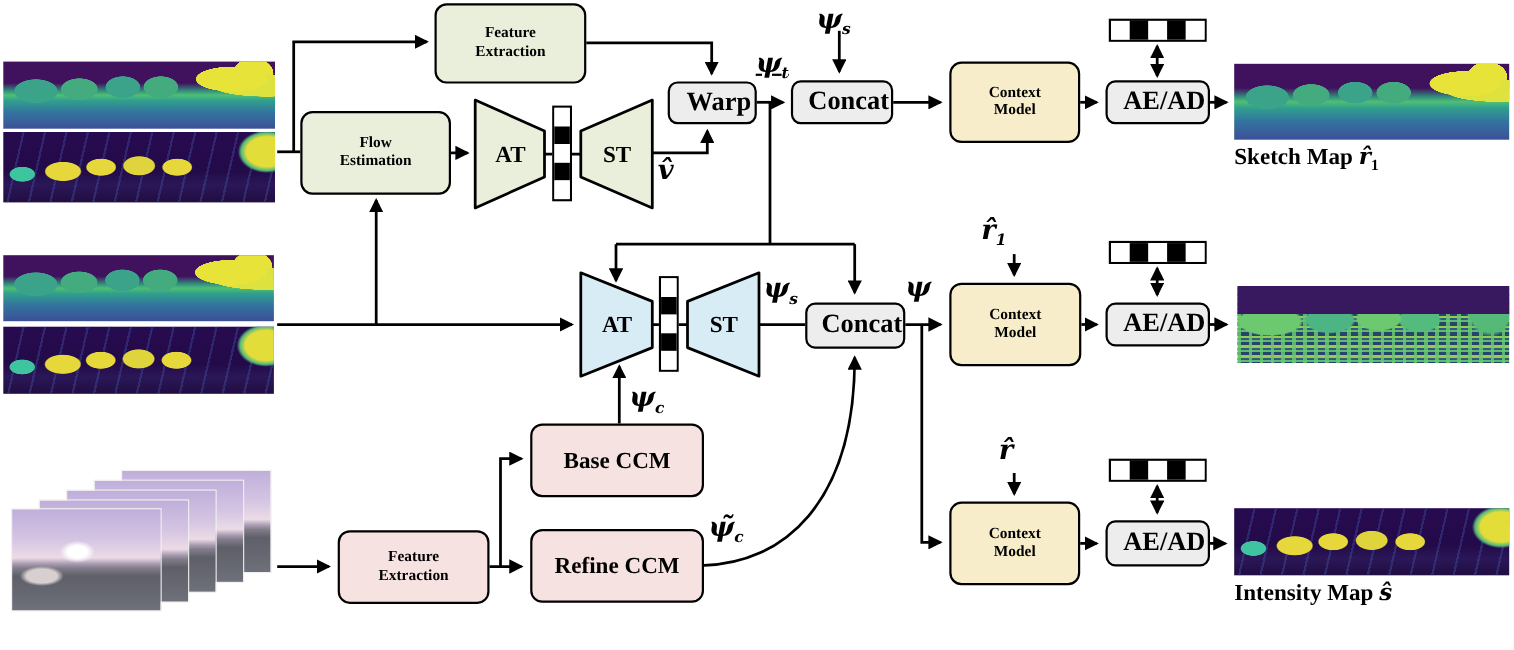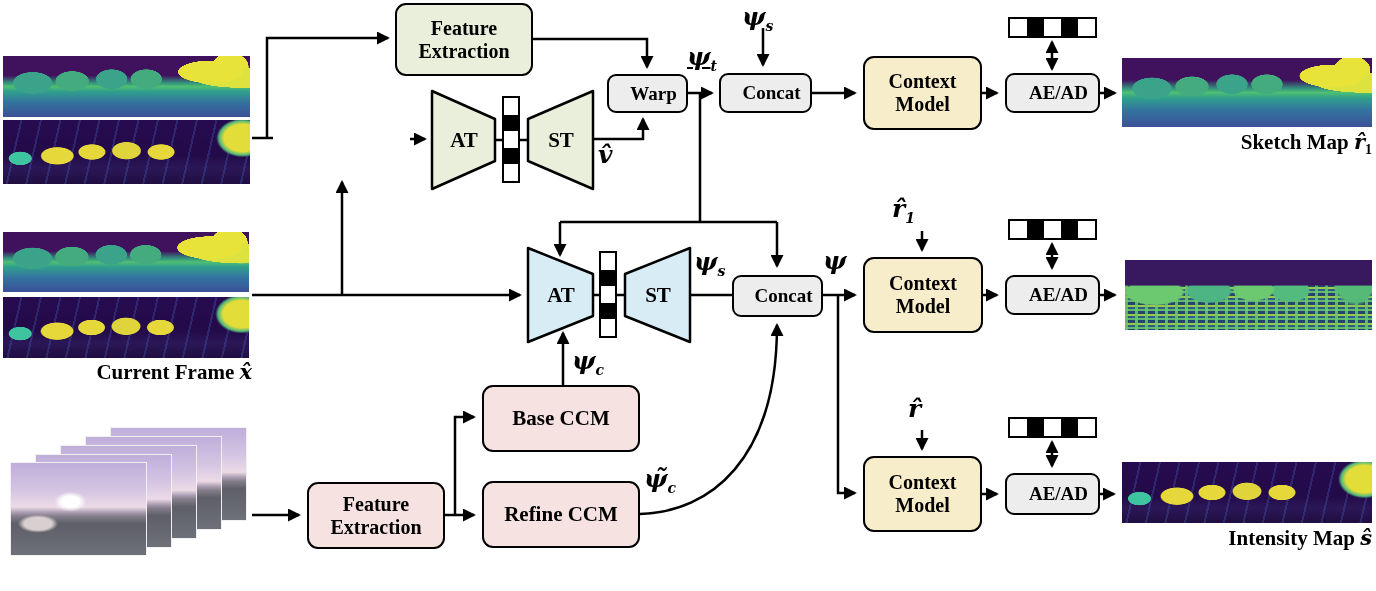--- a/index.html
+++ b/index.html
@@ -3,41 +3,41 @@
 <meta charset="utf-8">
 <style>
   html,body{margin:0;padding:0;background:#fff;}
   #canvas{position:relative;width:1376px;height:591px;background:#fff;overflow:hidden;
           font-family:"Liberation Serif","DejaVu Serif",serif;}
   svg.wires{position:absolute;left:0;top:0;width:1376px;height:591px;}
 
   
   .box{position:absolute;box-sizing:border-box;border:2.5px solid #000;border-radius:11px;
        display:flex;align-items:center;justify-content:center;text-align:center;
-       font-weight:bold;font-size:20px;line-height:1.15;white-space:pre-line;color:#000;}
-  .box.small{border-radius:9px;font-size:19px;padding-left:12px;}
+       font-weight:bold;font-size:14px;line-height:1.15;white-space:pre-line;color:#000;}
+  .box.small{border-radius:9px;font-size:24px;padding-left:12px;}
   .green{background:var(--color-green,#e9efdb);}
   .pink{background:var(--color-pink,#f6e2e1);}
   .yellow{background:var(--color-yellow,#f8edca);}
   .gray{background:var(--color-gray,#ededed);}
 
   .trap-label{position:absolute;font-weight:bold;font-size:21px;text-align:center;color:#000;}
 
   
   .bitstream{position:absolute;box-sizing:border-box;border:2.5px solid #000;display:flex;background:#fff;}
   .bitstream.v{flex-direction:column;}
   .bitstream i{flex:1;display:block;}
   .bitstream i.b{background:#000;}
   .bitstream i.w{background:#fff;}
 
   
   .sym{position:absolute;font-family:"DejaVu Serif",serif;font-style:italic;font-weight:bold;
        font-size:25px;color:#000;line-height:1;}
   .sym sub{font-size:14px;font-style:italic;}
-  .img-label{position:absolute;font-weight:bold;font-size:21px;text-align:right;color:#000;}
+  .img-label{position:absolute;font-weight:bold;font-size:21px;text-align:left;color:#000;}
   .img-label .math{font-family:"DejaVu Serif",serif;font-style:italic;}
   .img-label sub{font-size:14px;}
 
   
   .pimg{position:absolute;}
   .img-depth{
     background-image:
       radial-gradient(ellipse 46px 16px at 84% 26%, #e7e338 70%, rgba(0,0,0,0) 71%),
       radial-gradient(ellipse 70px 14px at 97% 36%, #dde23f 70%, rgba(0,0,0,0) 71%),
       radial-gradient(ellipse 26px 20px at 92% 18%, #e7e338 70%, rgba(0,0,0,0) 71%),
@@ -125,23 +125,20 @@
       <polygon points="528,248 593,274 593,316 528,342" fill="#d8ecf5"></polygon>
       <polygon points="625,274 690,248 690,342 625,316" fill="#d8ecf5"></polygon>
     </g>
   </svg>
 
   <div class="pimg img-depth" style="left:3px;top:56px;width:247px;height:61px;"></div>
   <div class="pimg img-intensity" style="left:3px;top:120px;width:247px;height:64px;"></div>
 
   <div class="pimg img-depth" style="left:3px;top:232px;width:246px;height:60px;"></div>
   <div class="pimg img-intensity" style="left:3px;top:297px;width:246px;height:61px;"></div>
-  <div class="img-label" style="left:0px;top:359px;width:252px;">
-    <span>Current Frame </span><span class="math">x̂</span><sub></sub>
-  </div>
 
   <div style="position:absolute;left:10px;top:427px;width:238px;height:130px;">
     <div class="photo" style="left:100px;top:0px;z-index:1;"></div>
     <div class="photo" style="left:75px;top:9px;z-index:2;"></div>
     <div class="photo" style="left:50px;top:18px;z-index:3;"></div>
     <div class="photo" style="left:25px;top:27px;z-index:4;"></div>
     <div class="photo" style="left:0px;top:35px;z-index:5;"></div>
   </div>
 
   <div class="pimg img-depth" style="left:1122px;top:58px;width:250px;height:69px;"></div>
@@ -151,20 +148,22 @@
 
   <div class="pimg img-detail" style="left:1125px;top:260px;width:247px;height:70px;"></div>
 
   <div class="pimg img-intensity" style="left:1122px;top:462px;width:250px;height:61px;"></div>
   <div class="img-label" style="left:1122px;top:525px;width:250px;">
     <span>Intensity Map </span><span class="math">ŝ</span><sub></sub>
   </div>
 
   <div class="box green" style="left:395px;top:3px;width:138px;height:73px;">Feature
 Extraction</div>
+  <div class="box green" style="left:273px;top:101px;width:137px;height:76px;">Flow
+Estimation</div>
   <div class="trap-label" style="left:434px;top:128px;width:60px;">AT</div>
   <div class="trap-label" style="left:530px;top:128px;width:62px;">ST</div>
   <div class="box gray small" style="left:607px;top:74px;width:81px;height:39px;">Warp</div>
   <div class="box gray small" style="left:719px;top:73px;width:93px;height:40px;">Concat</div>
   <div class="box yellow" style="left:863px;top:56px;width:119px;height:74px;">Context
 Model</div>
   <div class="box gray small" style="left:1005px;top:73px;width:95px;height:40px;">AE/AD</div>
 
   <div class="trap-label" style="left:530px;top:283px;width:62px;">AT</div>
   <div class="trap-label" style="left:627px;top:283px;width:62px;">ST</div>

